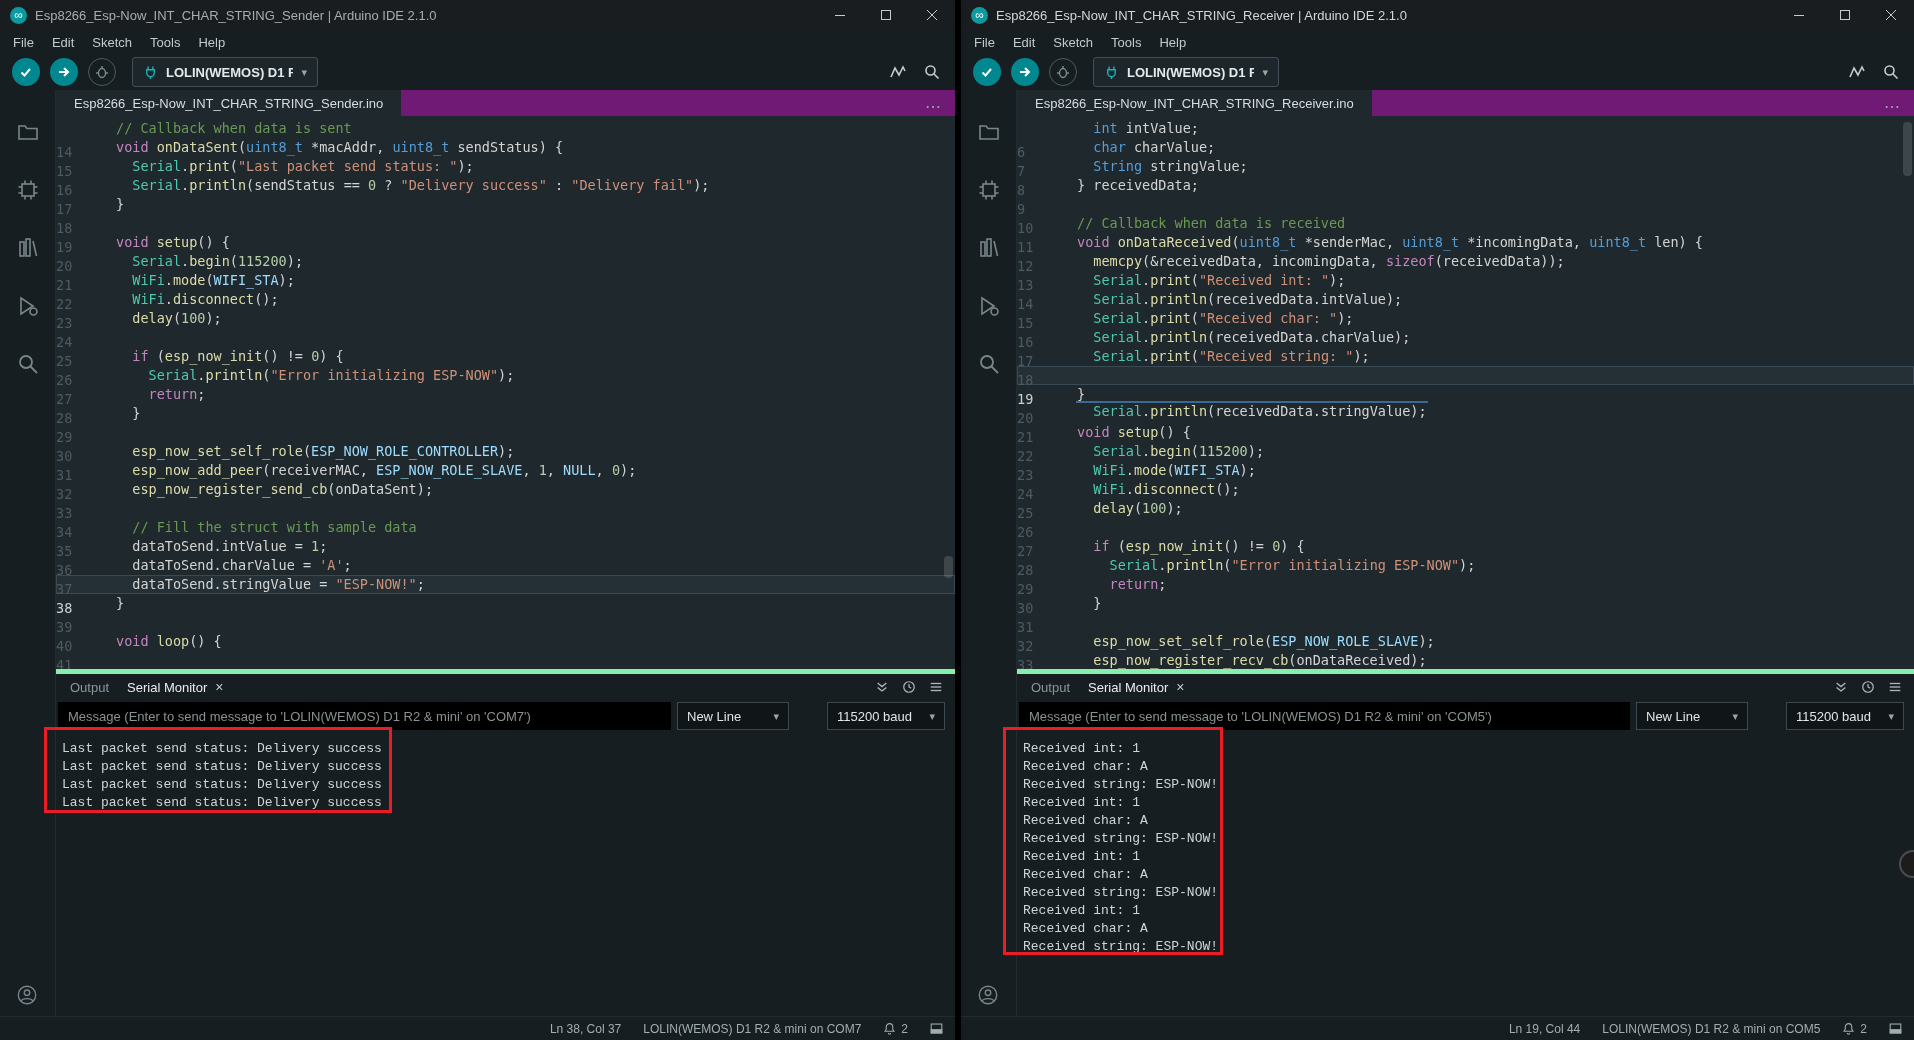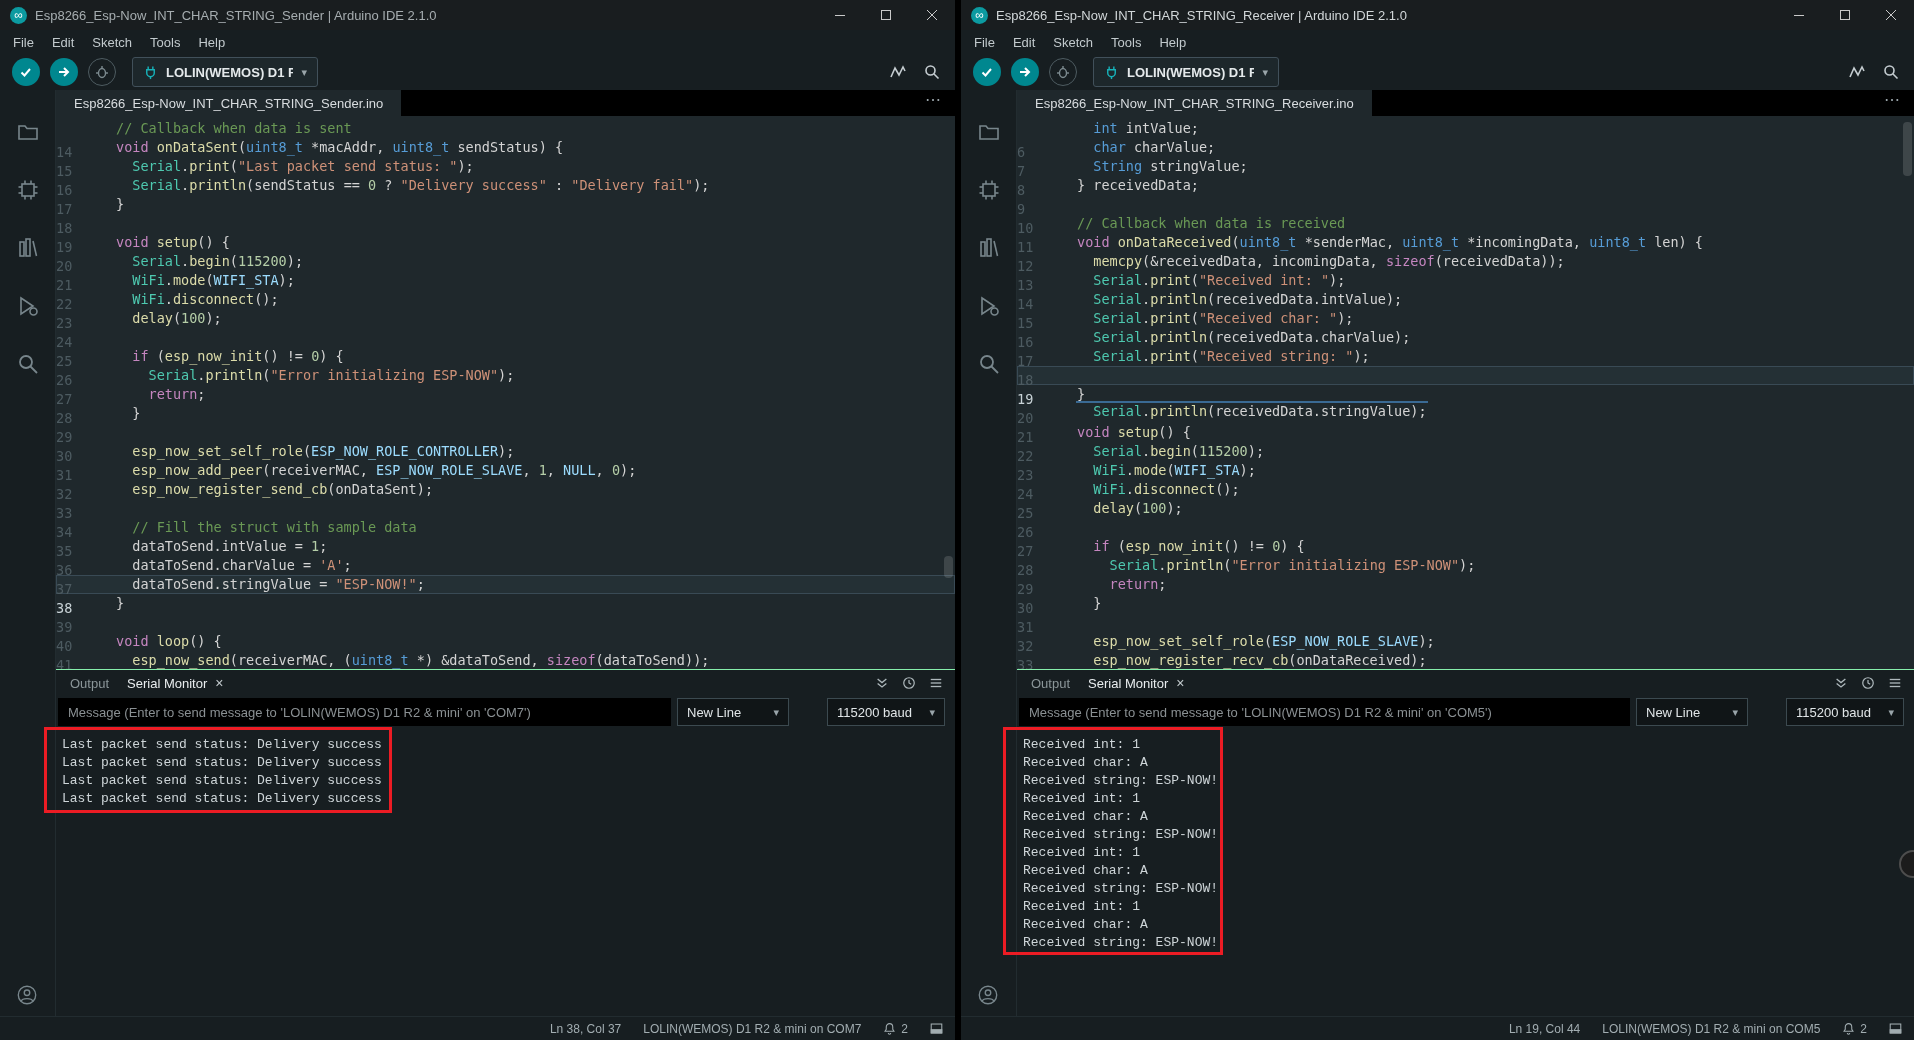--- a/index.html
+++ b/index.html
@@ -37,42 +37,42 @@
   .tb-right { margin-left:auto; display:flex; gap:16px; margin-right:14px; color:#c5cdd1; }
 
   
   .main { flex:1; display:flex; min-height:0; }
   .sidebar { width:56px; flex:none; display:flex; flex-direction:column; align-items:center;
              padding-top:30px; gap:34px; border-right:1px solid #222c30; color:#78868c; }
   .sb-icon { width:24px; height:24px; flex:none; }
   .sb-account { margin-top:auto; margin-bottom:8px; }
 
   .editor-col { flex:1; display:flex; flex-direction:column; min-width:0; }
-  .tabrow { height:26px; flex:none; display:flex; align-items:flex-start; background:#000000; }
+  .tabrow { height:26px; flex:none; display:flex; align-items:flex-end; background:#701a75; }
   .tab { height:100%; display:flex; align-items:center; padding:0 18px; background:#1f282c; color:#d9dde0; font-size:13px; }
   .tab-menu { margin-left:auto; margin-right:14px; color:#9aa5aa; font-size:16px; }
 
   
   .editor { height:553px; flex:none; background:#1f282c; position:relative; overflow:hidden; padding-top:3px;
             font-family:"DejaVu Sans Mono",monospace; font-size:13.5px; line-height:19px; }
   .cline { display:flex; height:19px; white-space:pre; }
   .cline.active { background:rgba(120,160,190,0.07); box-shadow:inset 0 0 0 1px rgba(130,170,200,0.22); }
   .gut { width:42px; flex:none; text-align:left; color:#4d5b61;margin-top:24px; }
   .cline.active .gut { color:#c9d3d7; }
   .ctext { margin-left:18px; color:#d4d4d4; }
   .cline.selected .ctext { background:#27506f; box-shadow:0 0 0 1px #3a6a94;margin-top:36px; }
   .tk-cmt { color:#6a9955; } .tk-str { color:#ce9178; } .tk-kw { color:#c586c0; }
   .tk-typ { color:#569cd6; } .tk-num { color:#b5cea8; } .tk-cls { color:#4ec9b0; }
   .tk-const { color:#9cdcfe; } .tk-fn { color:#dcdcaa; }
   .scroll-thumb { position:absolute; right:2px; width:9px; background:rgba(255,255,255,0.14); border-radius:4px; }
   .st-left  { top:440px; height:22px; }
   .st-right { top:6px;   height:54px; }
 
   
-  .panel { flex:1; display:flex; flex-direction:column; background:#171e21; border-top:1px solid #86efac; min-height:0; }
+  .panel { flex:1; display:flex; flex-direction:column; background:#171e21; border-top:5px solid #86efac; min-height:0; }
   .panel-tabs { height:26px; flex:none; display:flex; align-items:center; padding-left:14px; gap:18px; }
   .ptab { font-size:13px; color:#8b9699; }
   .ptab.active { color:#e9edef; display:flex; align-items:center; gap:8px; }
   .ptab .x { color:#c4cccf; font-size:14px; }
   .p-icons { margin-left:auto; margin-right:12px; display:flex; gap:13px; color:#aeb8bc; align-items:center; }
 
   .msg-row { height:32px; flex:none; display:flex; align-items:center; padding:0 10px 0 2px; gap:6px; }
   .msg-input { flex:1; height:28px; background:#000; border:none; outline:none; color:#c9c9c9; font-size:13px;
                padding:0 10px; font-family:"Liberation Sans",sans-serif; min-width:0; }
   .msg-input::placeholder { color:#8a9093; }
@@ -259,21 +259,21 @@
             <div class="cline"><span class="gut">32</span><span class="ctext">  <span class="tk-fn">esp_now_add_peer</span>(receiverMAC, <span class="tk-const">ESP_NOW_ROLE_SLAVE</span>, <span class="tk-num">1</span>, <span class="tk-const">NULL</span>, <span class="tk-num">0</span>);</span></div>
             <div class="cline"><span class="gut">33</span><span class="ctext">  <span class="tk-fn">esp_now_register_send_cb</span>(onDataSent);</span></div>
             <div class="cline"><span class="gut">34</span><span class="ctext"></span></div>
             <div class="cline"><span class="gut">35</span><span class="ctext">  <span class="tk-cmt">// Fill the struct with sample data</span></span></div>
             <div class="cline"><span class="gut">36</span><span class="ctext">  dataToSend.intValue = <span class="tk-num">1</span>;</span></div>
             <div class="cline"><span class="gut">37</span><span class="ctext">  dataToSend.charValue = <span class="tk-str">'A'</span>;</span></div>
             <div class="cline active"><span class="gut">38</span><span class="ctext">  dataToSend.stringValue = <span class="tk-str">"ESP-NOW!"</span>;</span></div>
             <div class="cline"><span class="gut">39</span><span class="ctext">}</span></div>
             <div class="cline"><span class="gut">40</span><span class="ctext"></span></div>
             <div class="cline"><span class="gut">41</span><span class="ctext"><span class="tk-kw">void</span> <span class="tk-fn">loop</span>() {</span></div>
-            <div class="cline"><span class="gut">42</span><span class="ctext">  <span class="tk-fn">esp_now_send</span>(receiverMAC, (<span class="tk-typ">uint8_t</span> *) &amp;dataToSend, <span class="tk-kw">sizeof</span>(dataToSend));</span></div>
+            <div class="cline"><span class="gut">42</span></div>
           </div>
         <div class="scroll-thumb st-left"></div>
       </div>
 
       <div class="panel">
         <div class="panel-tabs">
           <span class="ptab">Output</span>
           <span class="ptab active">
               <span>Serial Monitor</span>
               <span class="x">×</span>

